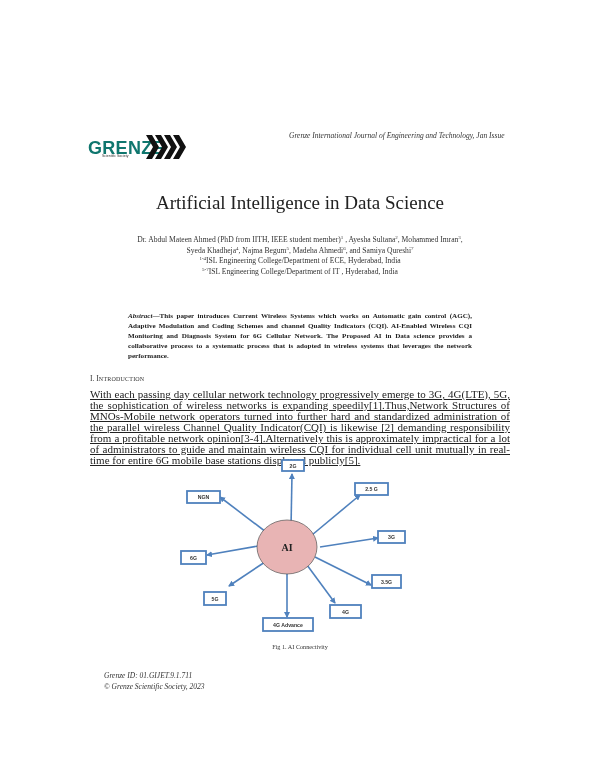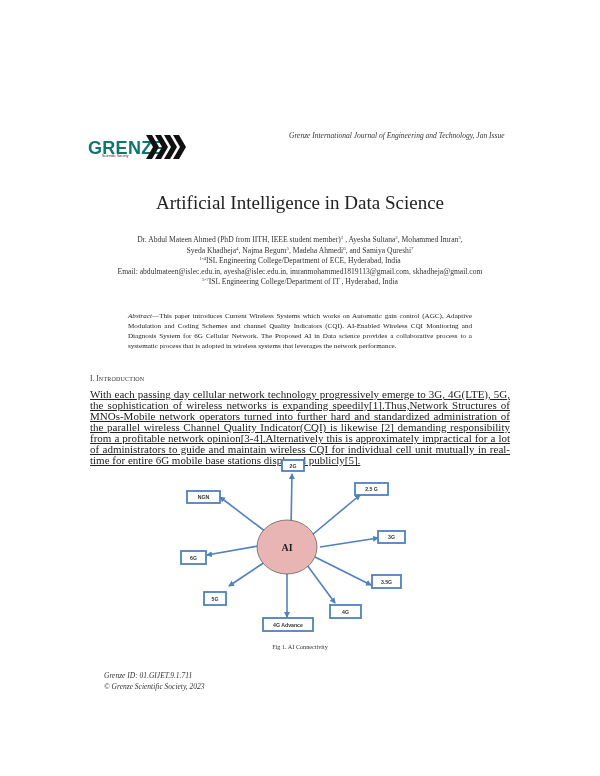--- a/index.html
+++ b/index.html
@@ -12,21 +12,21 @@
     .logo-arrows { position: absolute; left: 58px; top: 0px; width: 40px; height: 28px; }
 
     .journal { position: absolute; left: 270px; top: 131px; font-size: 7.5px; font-style: italic; color: #333; white-space: nowrap; padding-left: 19px; }
 
     .title { position: absolute; left: 0; width: 600px; top: 192px; text-align: center; font-size: 19px; color: #222; }
 
     .authors { position: absolute; left: 60px; width: 480px; top: 235px; text-align: center; font-size: 7.6px; line-height: 10.5px; color: #333; }
     .authors sup { font-size: 5px; vertical-align: 3px; line-height: 0; }
     .authors .line { white-space: nowrap; }
 
-    .abstract { position: absolute; left: 128px; width: 344px; top: 311px; font-size: 7.1px; line-height: 10px; font-weight: normal; text-align: justify; color: #222; }
+    .abstract { position: absolute; left: 128px; width: 344px; top: 311px; font-size: 7.1px; line-height: 10px; font-weight: bold; text-align: justify; color: #222; }
     .abstract .lbl { font-style: italic; }
 
     .section-head { position: absolute; left: 90px; top: 374px; font-size: 7.6px; color: #333; }
     .section-head .sc { font-size: 6px; text-transform: uppercase; letter-spacing: 0.2px; }
 
     .intro { position: absolute; left: 90px; width: 420px; top: 389px; font-size: 11px; line-height: 11px; text-align: justify; color: #222; text-decoration: underline; }
 
     .figure { position: absolute; left: 170px; top: 455px; width: 260px; height: 185px; }
     .figure svg { width: 260px; height: 185px; }
     .fig-caption { position: absolute; left: 0; width: 600px; top: 643px; text-align: center; font-size: 6.2px; color: #333; }
@@ -53,21 +53,20 @@
 <div class="authors">
   <div class="line">
     <span>Dr. Abdul Mateen Ahmed (PhD from IITH, IEEE student member)</span><sup>1</sup><span> , Ayesha Sultana</span><sup>2</sup><span>, Mohammed Imran</span><sup>3</sup><span>,</span>
   </div>
   <div class="line">
     <span>Syeda Khadheja</span><sup>4</sup><span>, Najma Begum</span><sup>5</sup><span>, Madeha Ahmedi</span><sup>6</sup><span>, and Samiya Qureshi</span><sup>7</sup>
   </div>
   <div class="line">
     <sup>1-4</sup><span>ISL Engineering College/Department of ECE, Hyderabad, India</span>
   </div>
-  <div class="line">Email: abdulmateen@islec.edu.in, ayesha@islec.edu.in, imranmohammed1819113@gmail.com, skhadheja@gmail.com</div>
   <div class="line">
     <sup>5-7</sup><span>ISL Engineering College/Department of IT , Hyderabad, India</span>
   </div>
 </div>
 
 <div class="abstract">
   <span class="lbl">Abstract</span><span>—This paper introduces Current Wireless Systems which works on Automatic gain control (AGC), Adaptive Modulation and Coding Schemes and channel Quality Indicators (CQI). AI-Enabled Wireless CQI Monitoring and Diagnosis System for 6G Cellular Network. The Proposed AI in Data science provides a collaborative process to a systematic process that is adopted in wireless systems that leverages the network performance.</span>
 </div>
 
 <div class="section-head">

